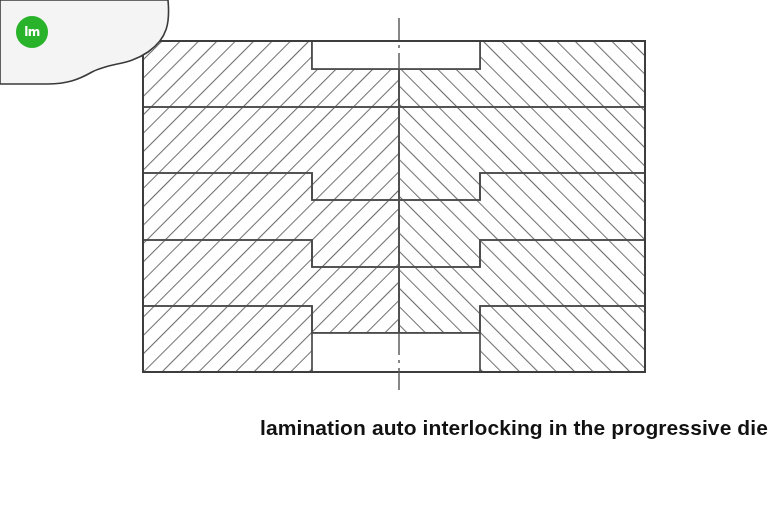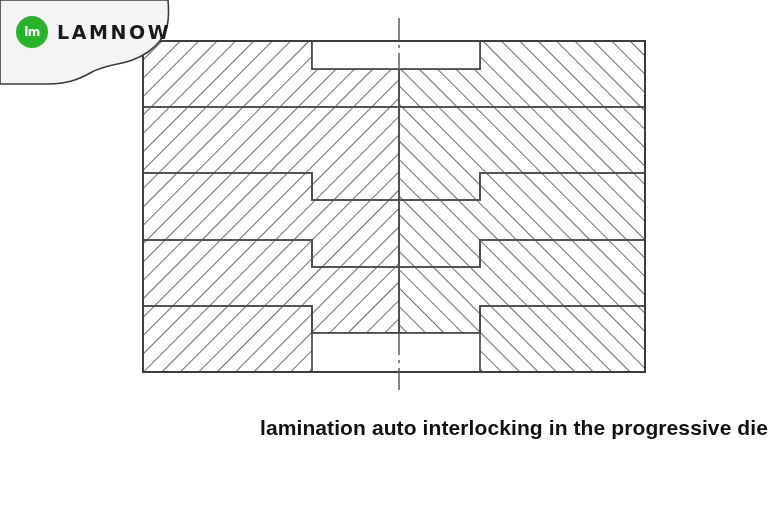--- a/index.html
+++ b/index.html
@@ -24,21 +24,21 @@
     height: 92px;
     z-index: 20;
   }
   #logo-badge svg { display: block; }
   .logo-row {
     position: absolute;
     left: 16px;
     top: 16px;
     display: flex;
     align-items: center;
-    gap: 9px;
+    gap: 23px;
     z-index: 21;
   }
   .logo-mark {
     width: 32px;
     height: 32px;
     border-radius: 50%;
     display: flex;
     align-items: center;
     justify-content: center;
     flex: 0 0 auto;
@@ -142,16 +142,15 @@
   <svg width="186" height="92" viewBox="0 0 186 92">
     <path d="M0,0 L168,0 C170,22 168,38 148,52 C128,66 110,62 92,72
              C78,80 66,84 48,84 L0,84 Z" fill="#f4f4f4" stroke="#3a3a3a" stroke-width="1.6"></path>
   </svg>
 </div>
 
 <div class="logo-row">
   <div class="logo-mark" style="background: rgb(41, 179, 43);">
     <span class="logo-mark-text">lm</span>
   </div>
-  <span class="logo-wordmark">LAMNOW</span>
 </div>
 
 <div id="caption">lamination auto interlocking in the progressive die</div>
 
 </body></html>

